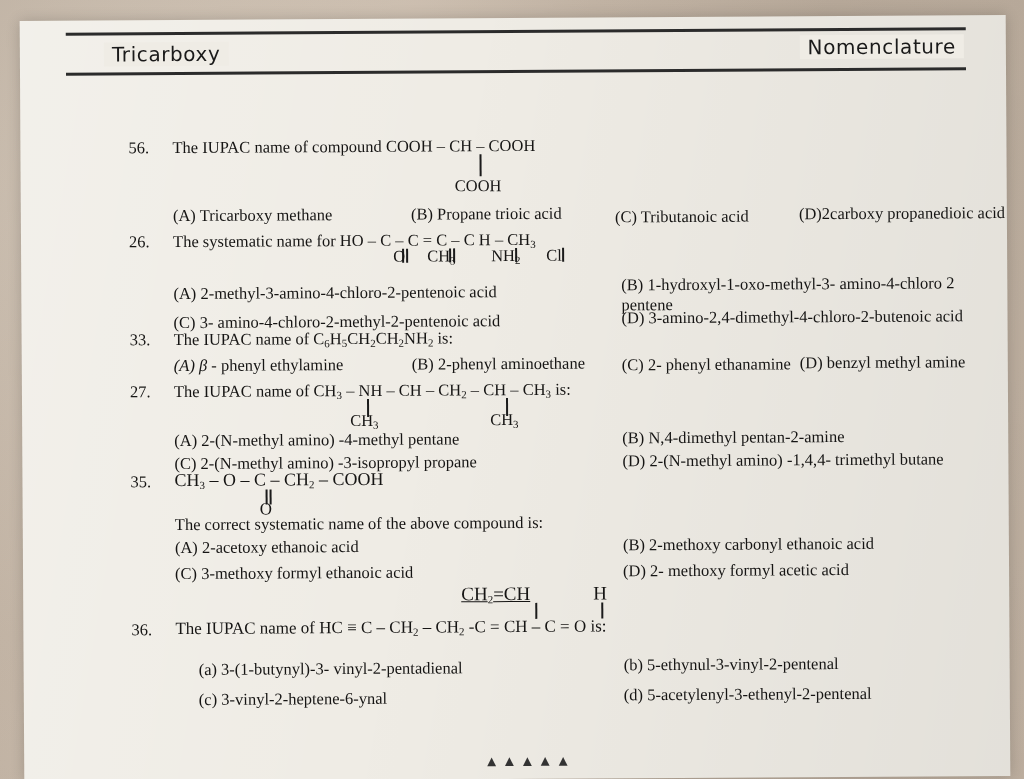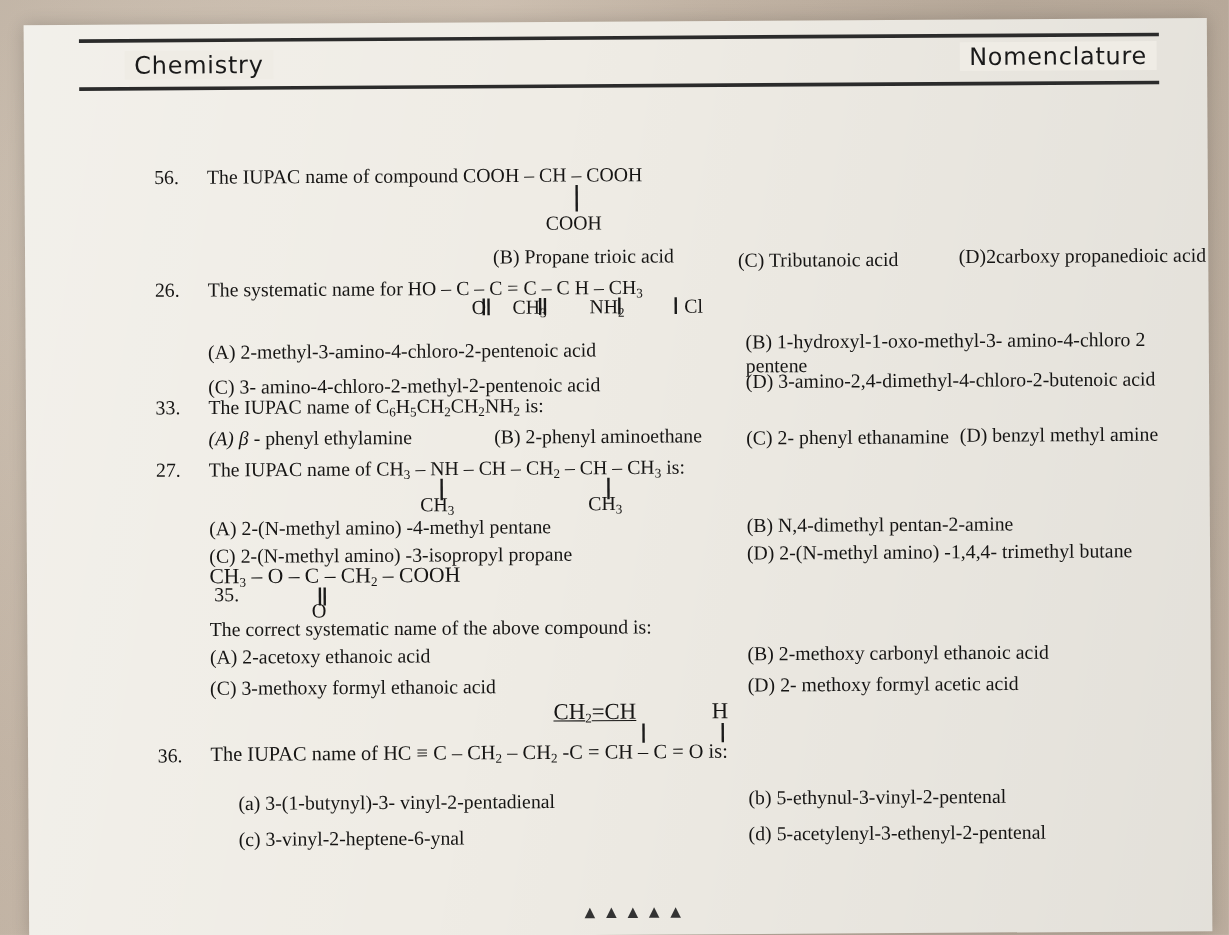--- a/index.html
+++ b/index.html
@@ -132,46 +132,47 @@
 </head>
 <body>
 
 <div id="page">
   <div id="sheet"></div>
 
   <div id="content">
 
     <div class="rule-top"></div>
     <div class="rule-bot"></div>
-    <div class="hdr-left">Chemistry</div>
+    <div class="hdr-left">Tricarboxy</div>
     <div class="hdr-right">Nomenclature</div>
 
     <div class="qnum" style="left:108px; top:118px;">56.</div>
     <div class="q" style="left:152px; top:118px;">The IUPAC name of compound COOH – CH – COOH</div>
     <div class="vbar" style="left:459px; top:136px; height:22px;"></div>
     <div class="branch" style="left:434px; top:158px;text-align:center;">COOH</div>
+    <div class="opt" style="left:152px; top:186px;">(A) Tricarboxy methane</div>
     <div class="opt" style="left:390px; top:186px;">(B) Propane trioic acid</div>
     <div class="opt" style="left:594px; top:190px;">(C) Tributanoic acid</div>
     <div class="opt" style="left:778px; top:188px;">(D)2carboxy propanedioic acid</div>
 
     <div class="qnum" style="left:108px; top:212px;">26.</div>
     <div class="struct" style="left:152px; top:212px;">
       <span>The systematic name for HO – C – C = C – C H – CH</span><span class="sub">3</span>
     </div>
 
     <div class="vbar" style="left:381px; top:230px; height:14px;"></div>
     <div class="vbar" style="left:385px; top:230px; height:14px;"></div>
     <div class="vbar" style="left:428px; top:230px; height:14px;"></div>
     <div class="vbar" style="left:432px; top:230px; height:14px;"></div>
     <div class="vbar" style="left:494px; top:230px; height:14px;"></div>
     <div class="vbar" style="left:541px; top:230px; height:14px;"></div>
     <div class="struct" style="left:372px; top:228px;">O</div>
     <div class="struct" style="left:406px; top:228px;"><span>CH</span><span class="sub">3</span></div>
     <div class="struct" style="left:470px; top:228px;"><span>NH</span><span class="sub">2</span></div>
-    <div class="struct" style="left:525px; top:228px;margin-left:24px;">Cl</div>
+    <div class="struct" style="left:525px; top:228px;">Cl</div>
 
     <div class="opt" style="left:152px; top:264px;">(A) 2-methyl-3-amino-4-chloro-2-pentenoic acid</div>
     <div class="opt" style="left:600px; top:258px;">(B) 1-hydroxyl-1-oxo-methyl-3- amino-4-chloro 2 pentene</div>
     <div class="opt" style="left:152px; top:293px;">(C) 3- amino-4-chloro-2-methyl-2-pentenoic acid</div>
     <div class="opt" style="left:600px; top:291px;">(D) 3-amino-2,4-dimethyl-4-chloro-2-butenoic acid</div>
 
     <div class="qnum" style="left:108px; top:310px;">33.</div>
     <div class="q" style="left:152px; top:310px;">
       The IUPAC name of C<span class="sub">6</span>H<span class="sub">5</span>CH<span class="sub">2</span>CH<span class="sub">2</span>NH<span class="sub">2</span> is:
     </div>
@@ -186,21 +187,21 @@
     </div>
     <div class="vbar" style="left:345px; top:380px; height:18px;"></div>
     <div class="vbar" style="left:484px; top:380px; height:18px;"></div>
     <div class="struct" style="left:328px; top:392px;">CH<span class="sub">3</span></div>
     <div class="struct" style="left:468px; top:392px;">CH<span class="sub">3</span></div>
     <div class="opt" style="left:152px; top:411px;">(A) 2-(N-methyl amino) -4-methyl pentane</div>
     <div class="opt" style="left:600px; top:411px;">(B) N,4-dimethyl pentan-2-amine</div>
     <div class="opt" style="left:152px; top:434px;">(C) 2-(N-methyl amino) -3-isopropyl propane</div>
     <div class="opt" style="left:600px; top:434px;">(D) 2-(N-methyl amino) -1,4,4- trimethyl butane</div>
 
-    <div class="qnum" style="left:108px; top:466px;margin-left:48px;">35.</div>
+    <div class="qnum" style="left:108px; top:452px;">35.</div>
     <div class="struct" style="left:152px; top:450px; font-size:18px;">
       CH<span class="sub">3</span> – O – C – CH<span class="sub">2</span> – COOH
     </div>
     <div class="vbar" style="left:243px; top:470px; height:15px;"></div>
     <div class="vbar" style="left:247px; top:470px; height:15px;"></div>
     <div class="struct" style="left:237px; top:480px; font-size:17px;">O</div>
     <div class="q" style="left:152px; top:495px;">The correct systematic name of the above compound is:</div>
     <div class="opt" style="left:152px; top:518px;">(A) 2-acetoxy ethanoic acid</div>
     <div class="opt" style="left:600px; top:518px;">(B) 2-methoxy carbonyl ethanoic acid</div>
     <div class="opt" style="left:152px; top:544px;">(C) 3-methoxy formyl ethanoic acid</div>

